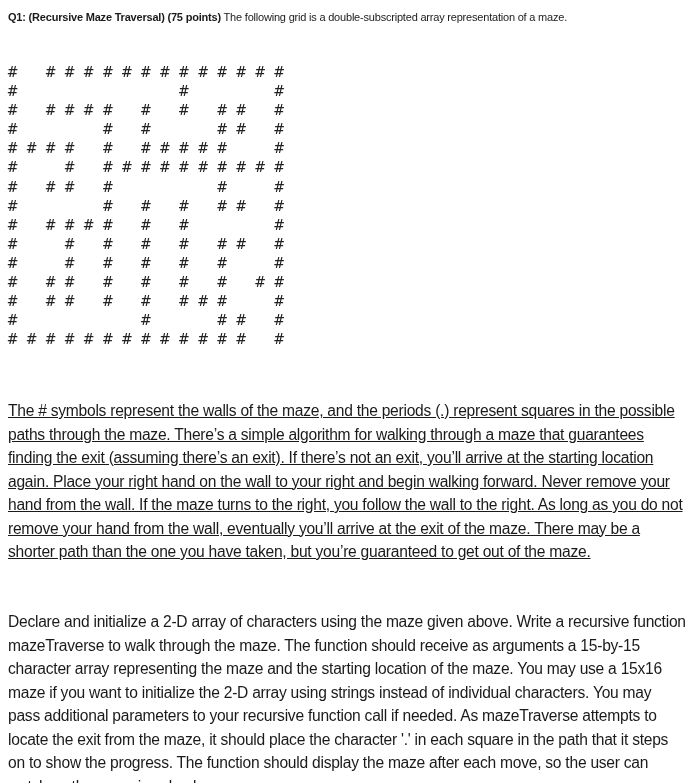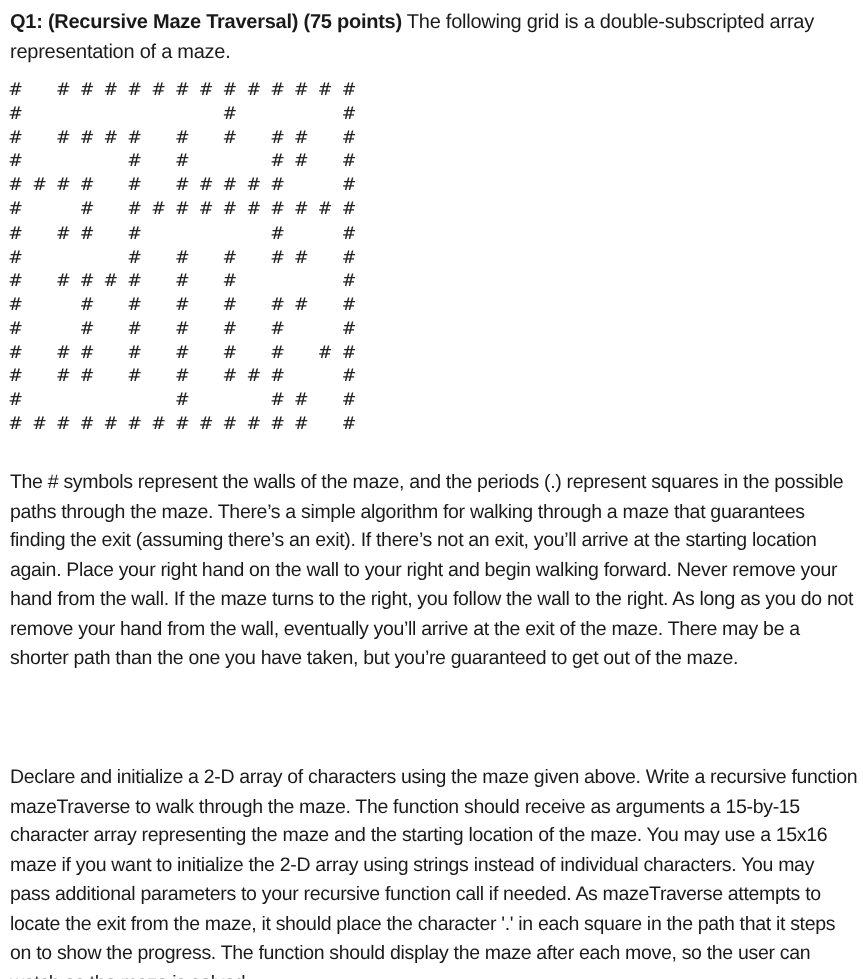--- a/index.html
+++ b/index.html
@@ -4,41 +4,41 @@
   <style>
     html, body { margin: 0; padding: 0; background: #ffffff; }
     body {
       width: 690px; height: 783px; overflow: hidden;
       font-family: "Liberation Sans", sans-serif;
       color: #1a1a1a;
       position: relative;
     }
     .heading {
       position: absolute; left: 8px; top: 6px; width: 675px;
-      font-size: 16px; line-height: 23.5px;
+      font-size: 11px; line-height: 23.5px;
       letter-spacing: -0.2px;
     }
     .heading b { font-weight: bold; }
     .maze {
       position: absolute; left: 3px; top: 63px;
     }
     .maze-row { display: flex; height: 19.1px; }
     .maze-cell {
       width: 19.05px; height: 19.1px;
       font-family: "DejaVu Serif", serif;
       font-size: 14px; line-height: 19px;
       text-align: center; color: #222;
     }
     .para {
       position: absolute; left: 8px; width: 678px;
       font-size: 15.6px; line-height: 23.5px;
       letter-spacing: -0.25px;
       margin: 0;
     }
-    .p1 { top: 374px; }
+    .p1 { top: 399px; text-decoration: underline; }
     .p2 { top: 610px; }
   </style>
 </head>
 <body>
 
 <div class="heading">
   <b>Q1: (Recursive Maze Traversal) (75 points)</b><span> The following grid is a double-subscripted array representation of a maze.</span>
 </div>
 
 <div class="maze" id="maze">

